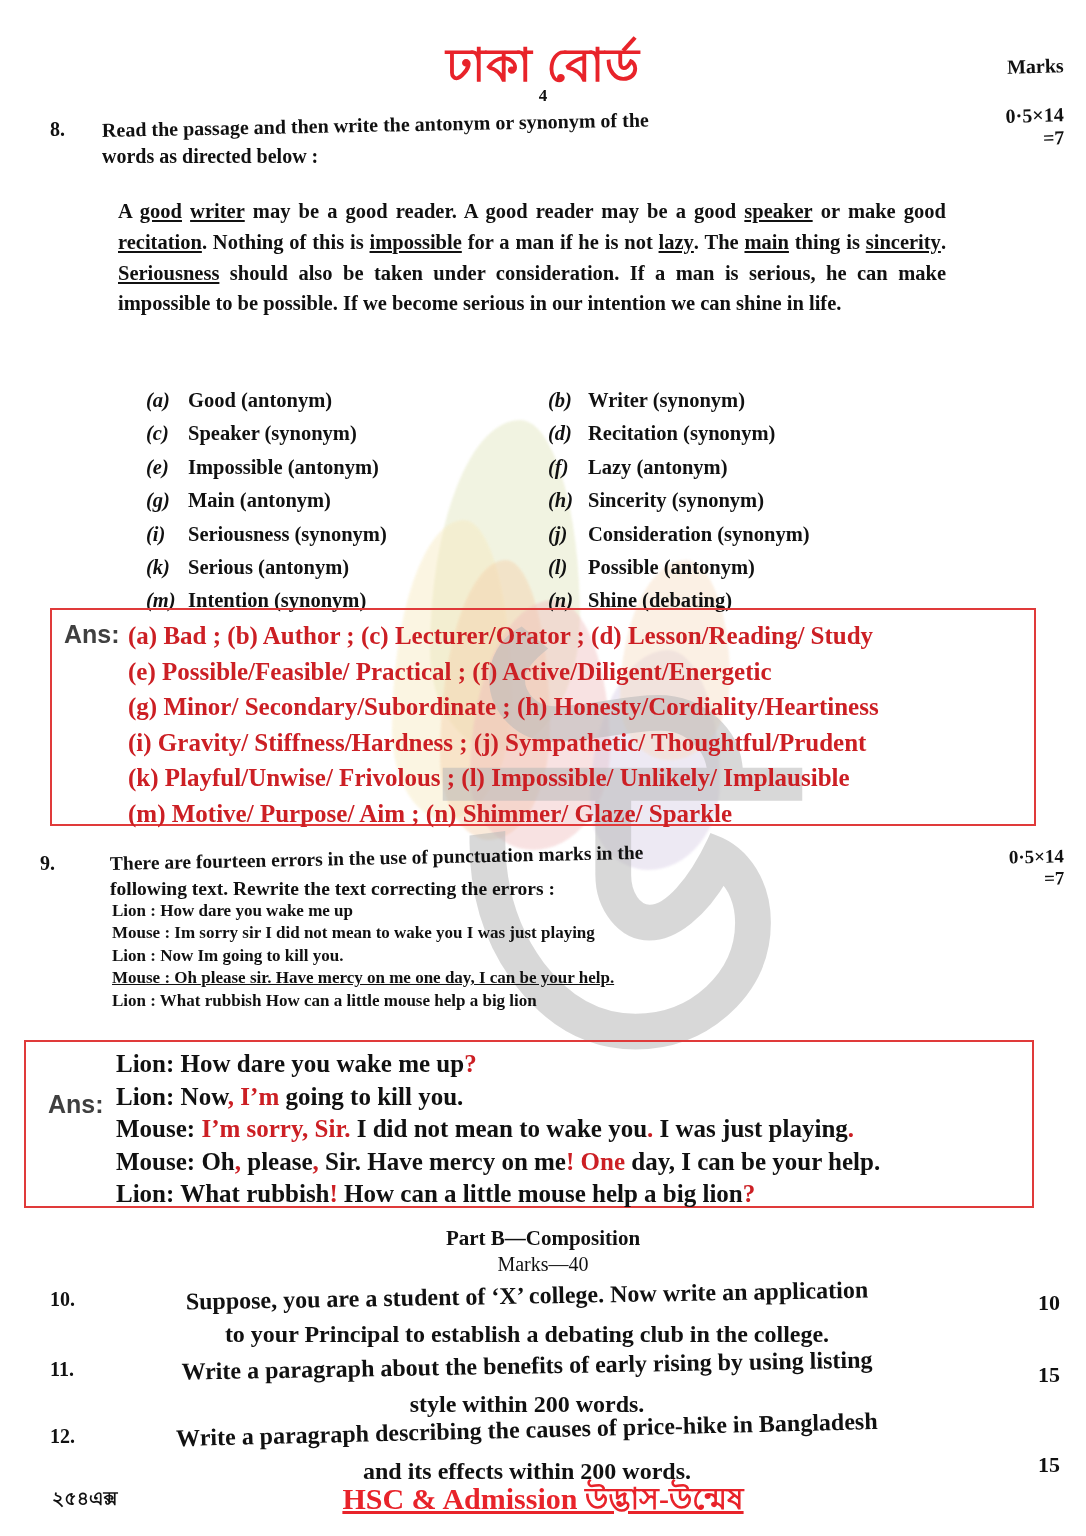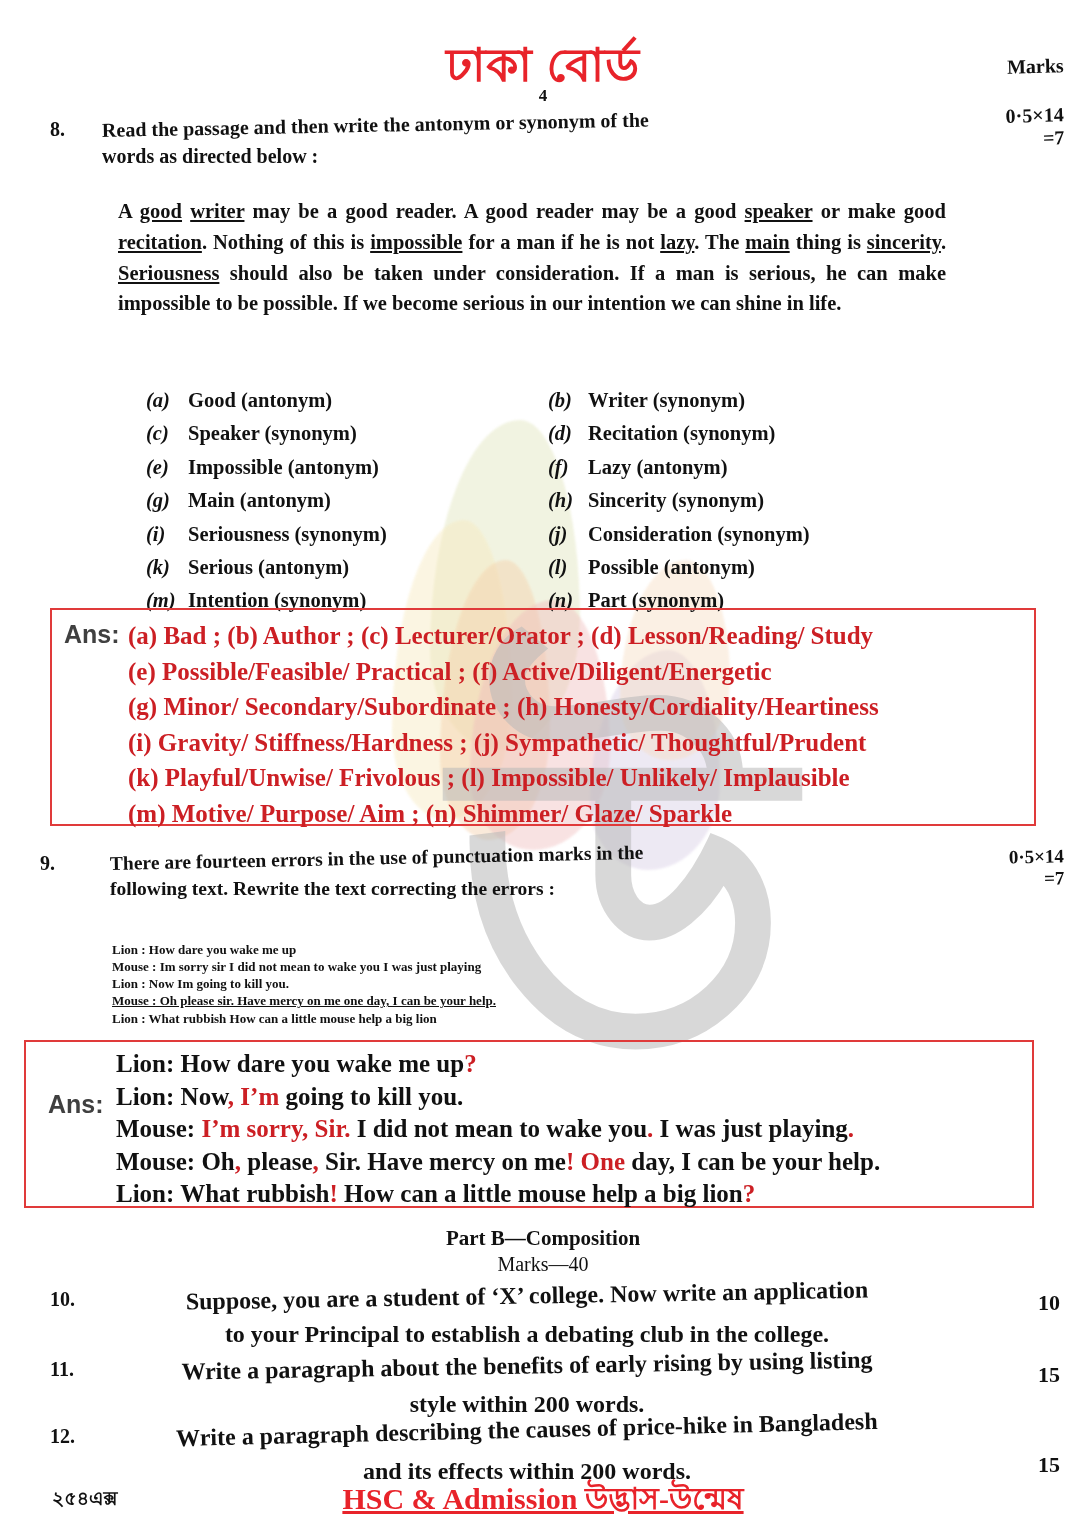--- a/index.html
+++ b/index.html
@@ -71,21 +71,21 @@
 
   .q8 { top: 118px; left: 44px; width: 930px; }
   .q8 .qbody { width: 855px; font-weight: 700; }
   .q8 .l1 { transform: rotate(-1.1deg); transform-origin: left center; }
 
   .passage {
     position: absolute; top: 196px; left: 118px; width: 828px;
     font-size: 20.5px; line-height: 1.50; font-weight: 700;
     text-align: justify;
   }
-  .passage u { text-decoration: underline; text-underline-offset: 2px; }
+  .passage u { text-decoration: underline; text-underline-offset: 2px; font-family: Liberation Serif, serif; }
 
   
   .wordlist { position: absolute; top: 384px; left: 0; width: 992px; height: 215px; }
   .wl-col { position: absolute; top: 0; }
   .wl-col.left  { left: 146px; }
   .wl-col.right { left: 548px; }
   .wl-item {
     font-size: 20.5px; line-height: 1.63; font-weight: 700;
     white-space: nowrap;
   }
@@ -131,21 +131,21 @@
   .q9 .qnum { width: 76px; flex: 0 0 76px; }
   .q9 .qbody { width: 800px; font-weight: 700; font-size: 19.5px; }
   .q9 .l1 { transform: rotate(-1.2deg); transform-origin: left center; }
   .q9marks {
     position: absolute; top: 846px; right: 22px;
     font-size: 19px; font-weight: 700; text-align: right; line-height: 1.18;
     transform: rotate(-1.2deg);
   }
   .dialogue {
     position: absolute; top: 900px; left: 112px; width: 860px;
-    font-size: 13px; line-height: 1.32; font-weight: 700; margin-top: 41px;
+    font-size: 17px; line-height: 1.32; font-weight: 700;
   }
   .dialogue .dl { white-space: nowrap; }
   .dialogue .dl.wrap { white-space: normal; }
 
   
   .partb {
     position: absolute; top: 1226px; left: 0; width: 1086px;
     text-align: center; font-size: 21px; font-weight: 700;
   }
   .partb .marks { font-size: 20px; font-weight: 400; margin-top: 2px; }
@@ -234,21 +234,21 @@
       <div class="wl-item"><span class="wl-lab">(k)</span><span>Serious (antonym)</span></div>
       <div class="wl-item"><span class="wl-lab">(m)</span><span>Intention (synonym)</span></div>
     </div>
     <div class="wl-col right">
       <div class="wl-item"><span class="wl-lab">(b)</span><span>Writer (synonym)</span></div>
       <div class="wl-item"><span class="wl-lab">(d)</span><span>Recitation (synonym)</span></div>
       <div class="wl-item"><span class="wl-lab">(f)</span><span>Lazy (antonym)</span></div>
       <div class="wl-item"><span class="wl-lab">(h)</span><span>Sincerity (synonym)</span></div>
       <div class="wl-item"><span class="wl-lab">(j)</span><span>Consideration (synonym)</span></div>
       <div class="wl-item"><span class="wl-lab">(l)</span><span>Possible (antonym)</span></div>
-      <div class="wl-item"><span class="wl-lab">(n)</span><span>Part (synonym)</span></div>
+      <div class="wl-item"><span class="wl-lab">(n)</span><span>Shine (debating)</span></div>
     </div>
   </div>
 
   <div class="ansbox" id="ansbox8">
     <div class="ans-label">Ans:</div>
     <div class="ans-lines">
       <div class="ans-line">(a) Bad ; (b) Author ; (c) Lecturer/Orator ; (d) Lesson/Reading/ Study</div>
       <div class="ans-line">(e) Possible/Feasible/ Practical ; (f) Active/Diligent/Energetic</div>
       <div class="ans-line">(g) Minor/ Secondary/Subordinate ; (h) Honesty/Cordiality/Heartiness</div>
       <div class="ans-line">(i) Gravity/ Stiffness/Hardness ; (j) Sympathetic/ Thoughtful/Prudent</div>

